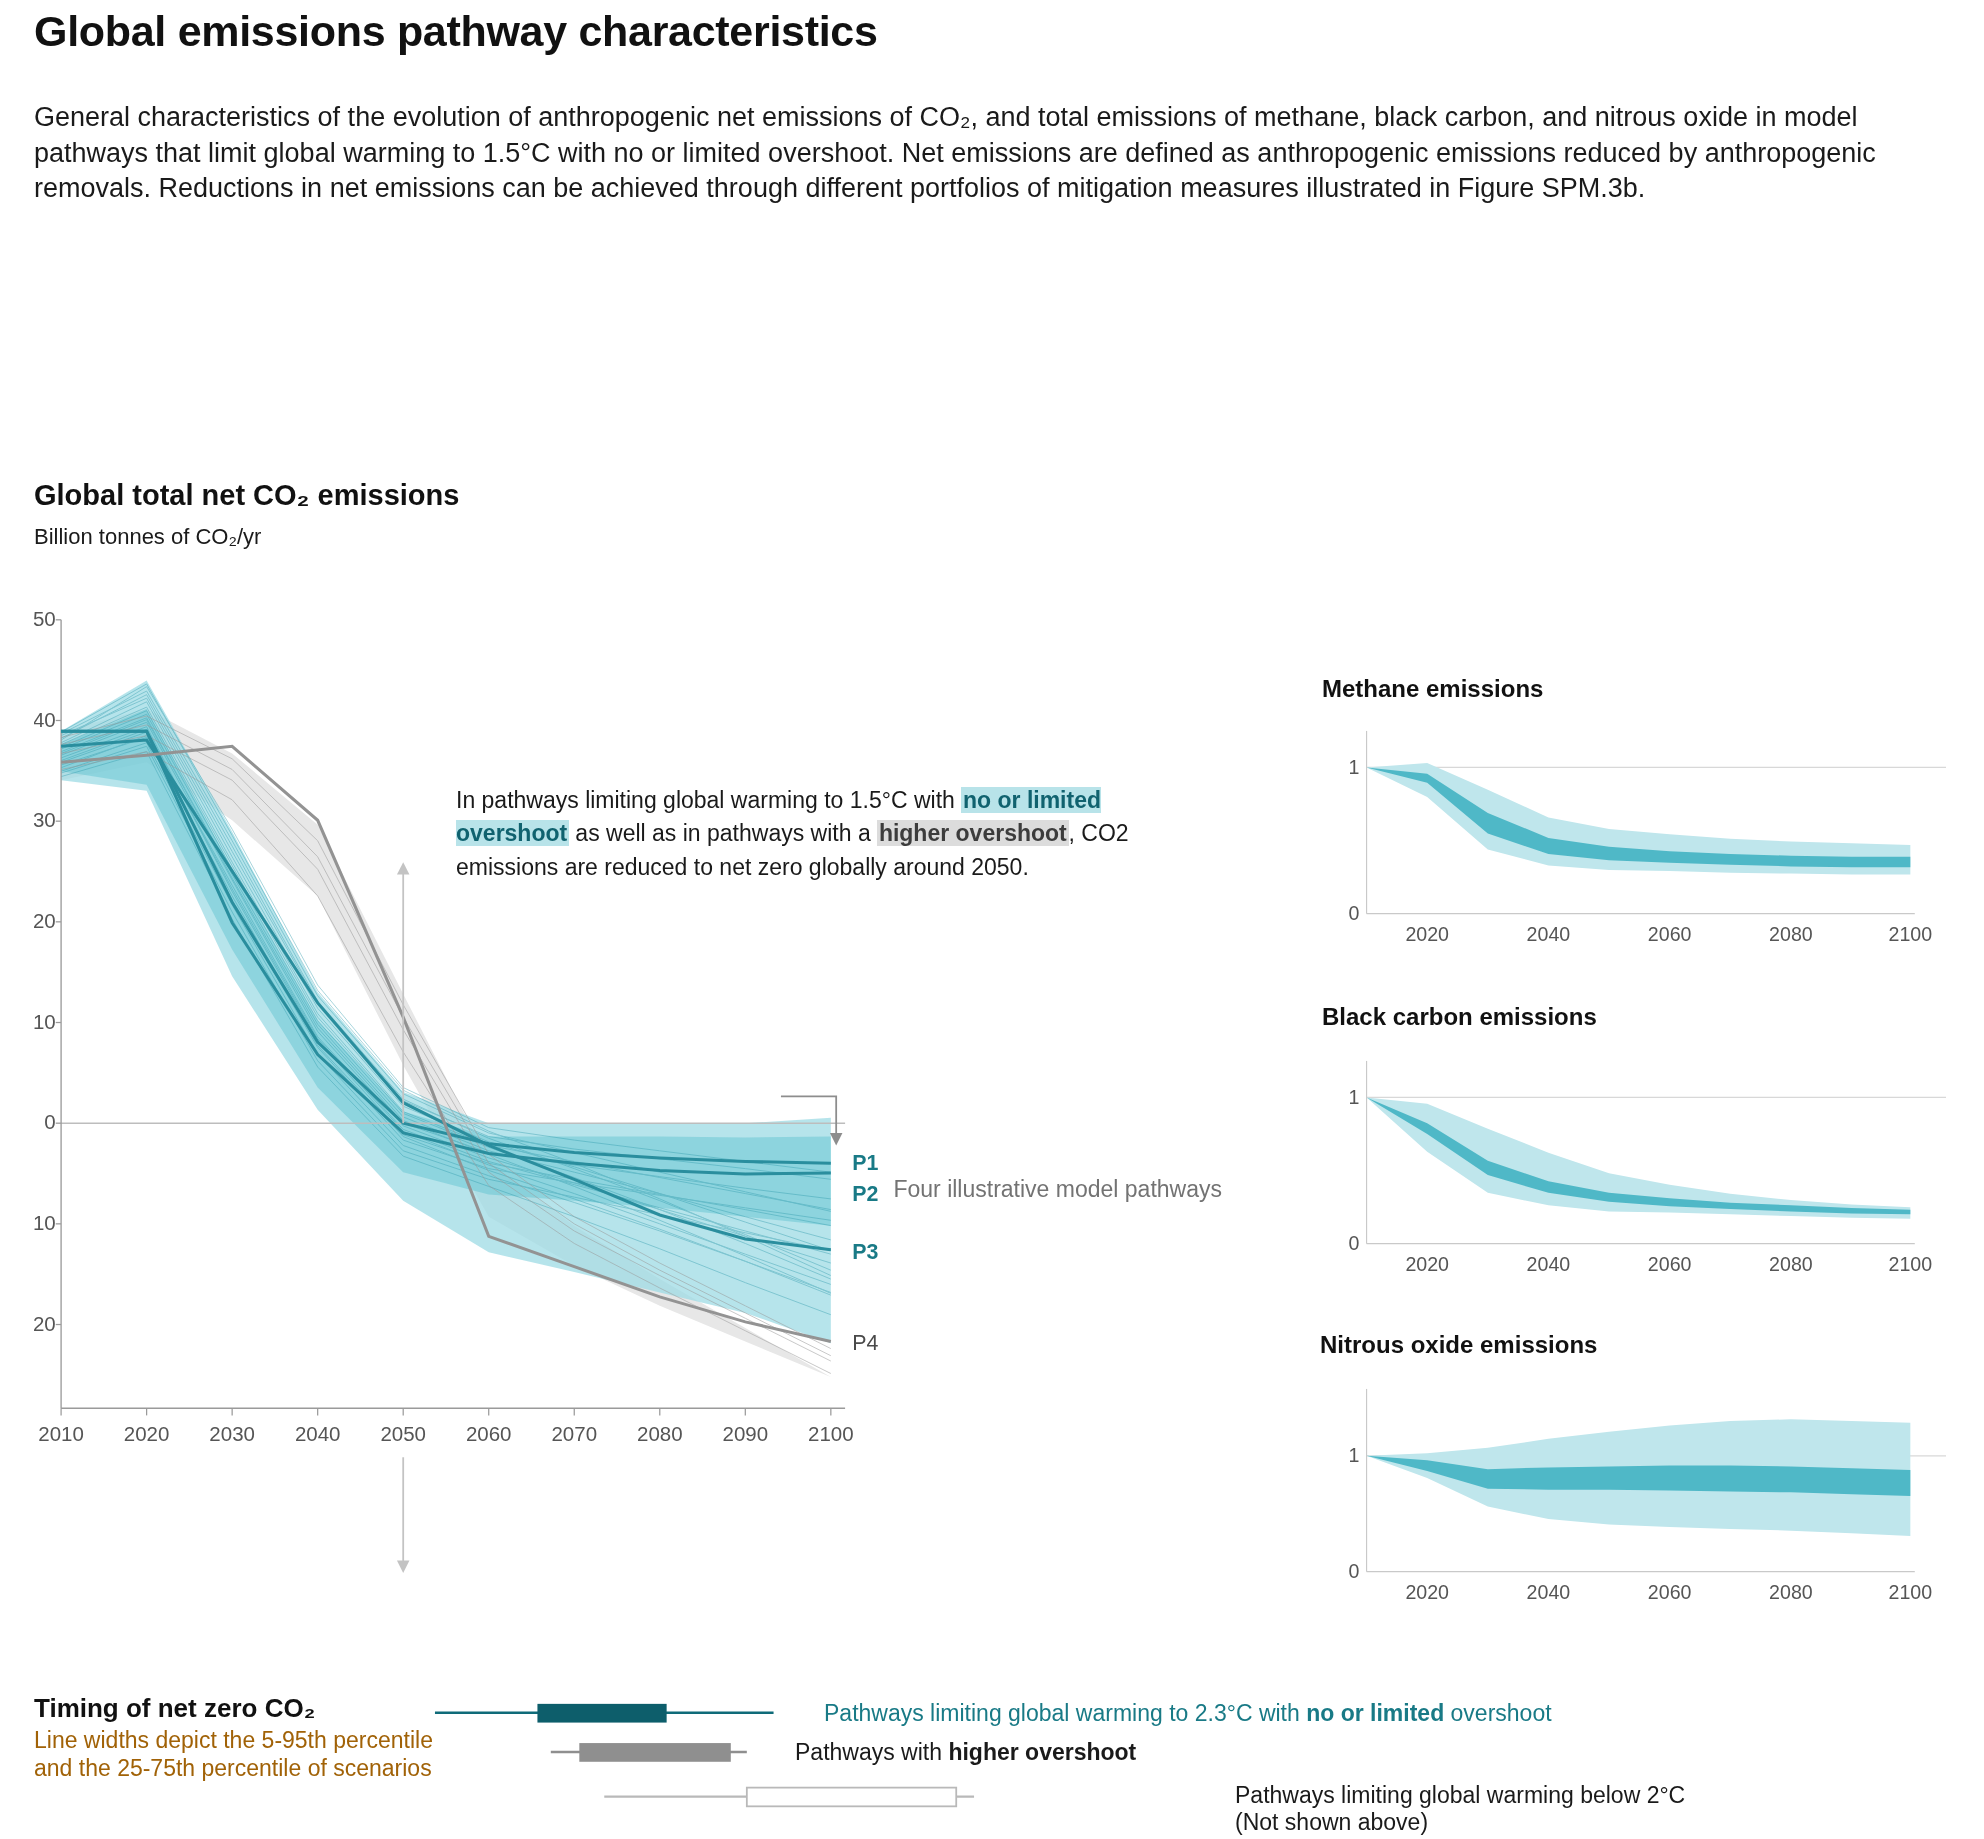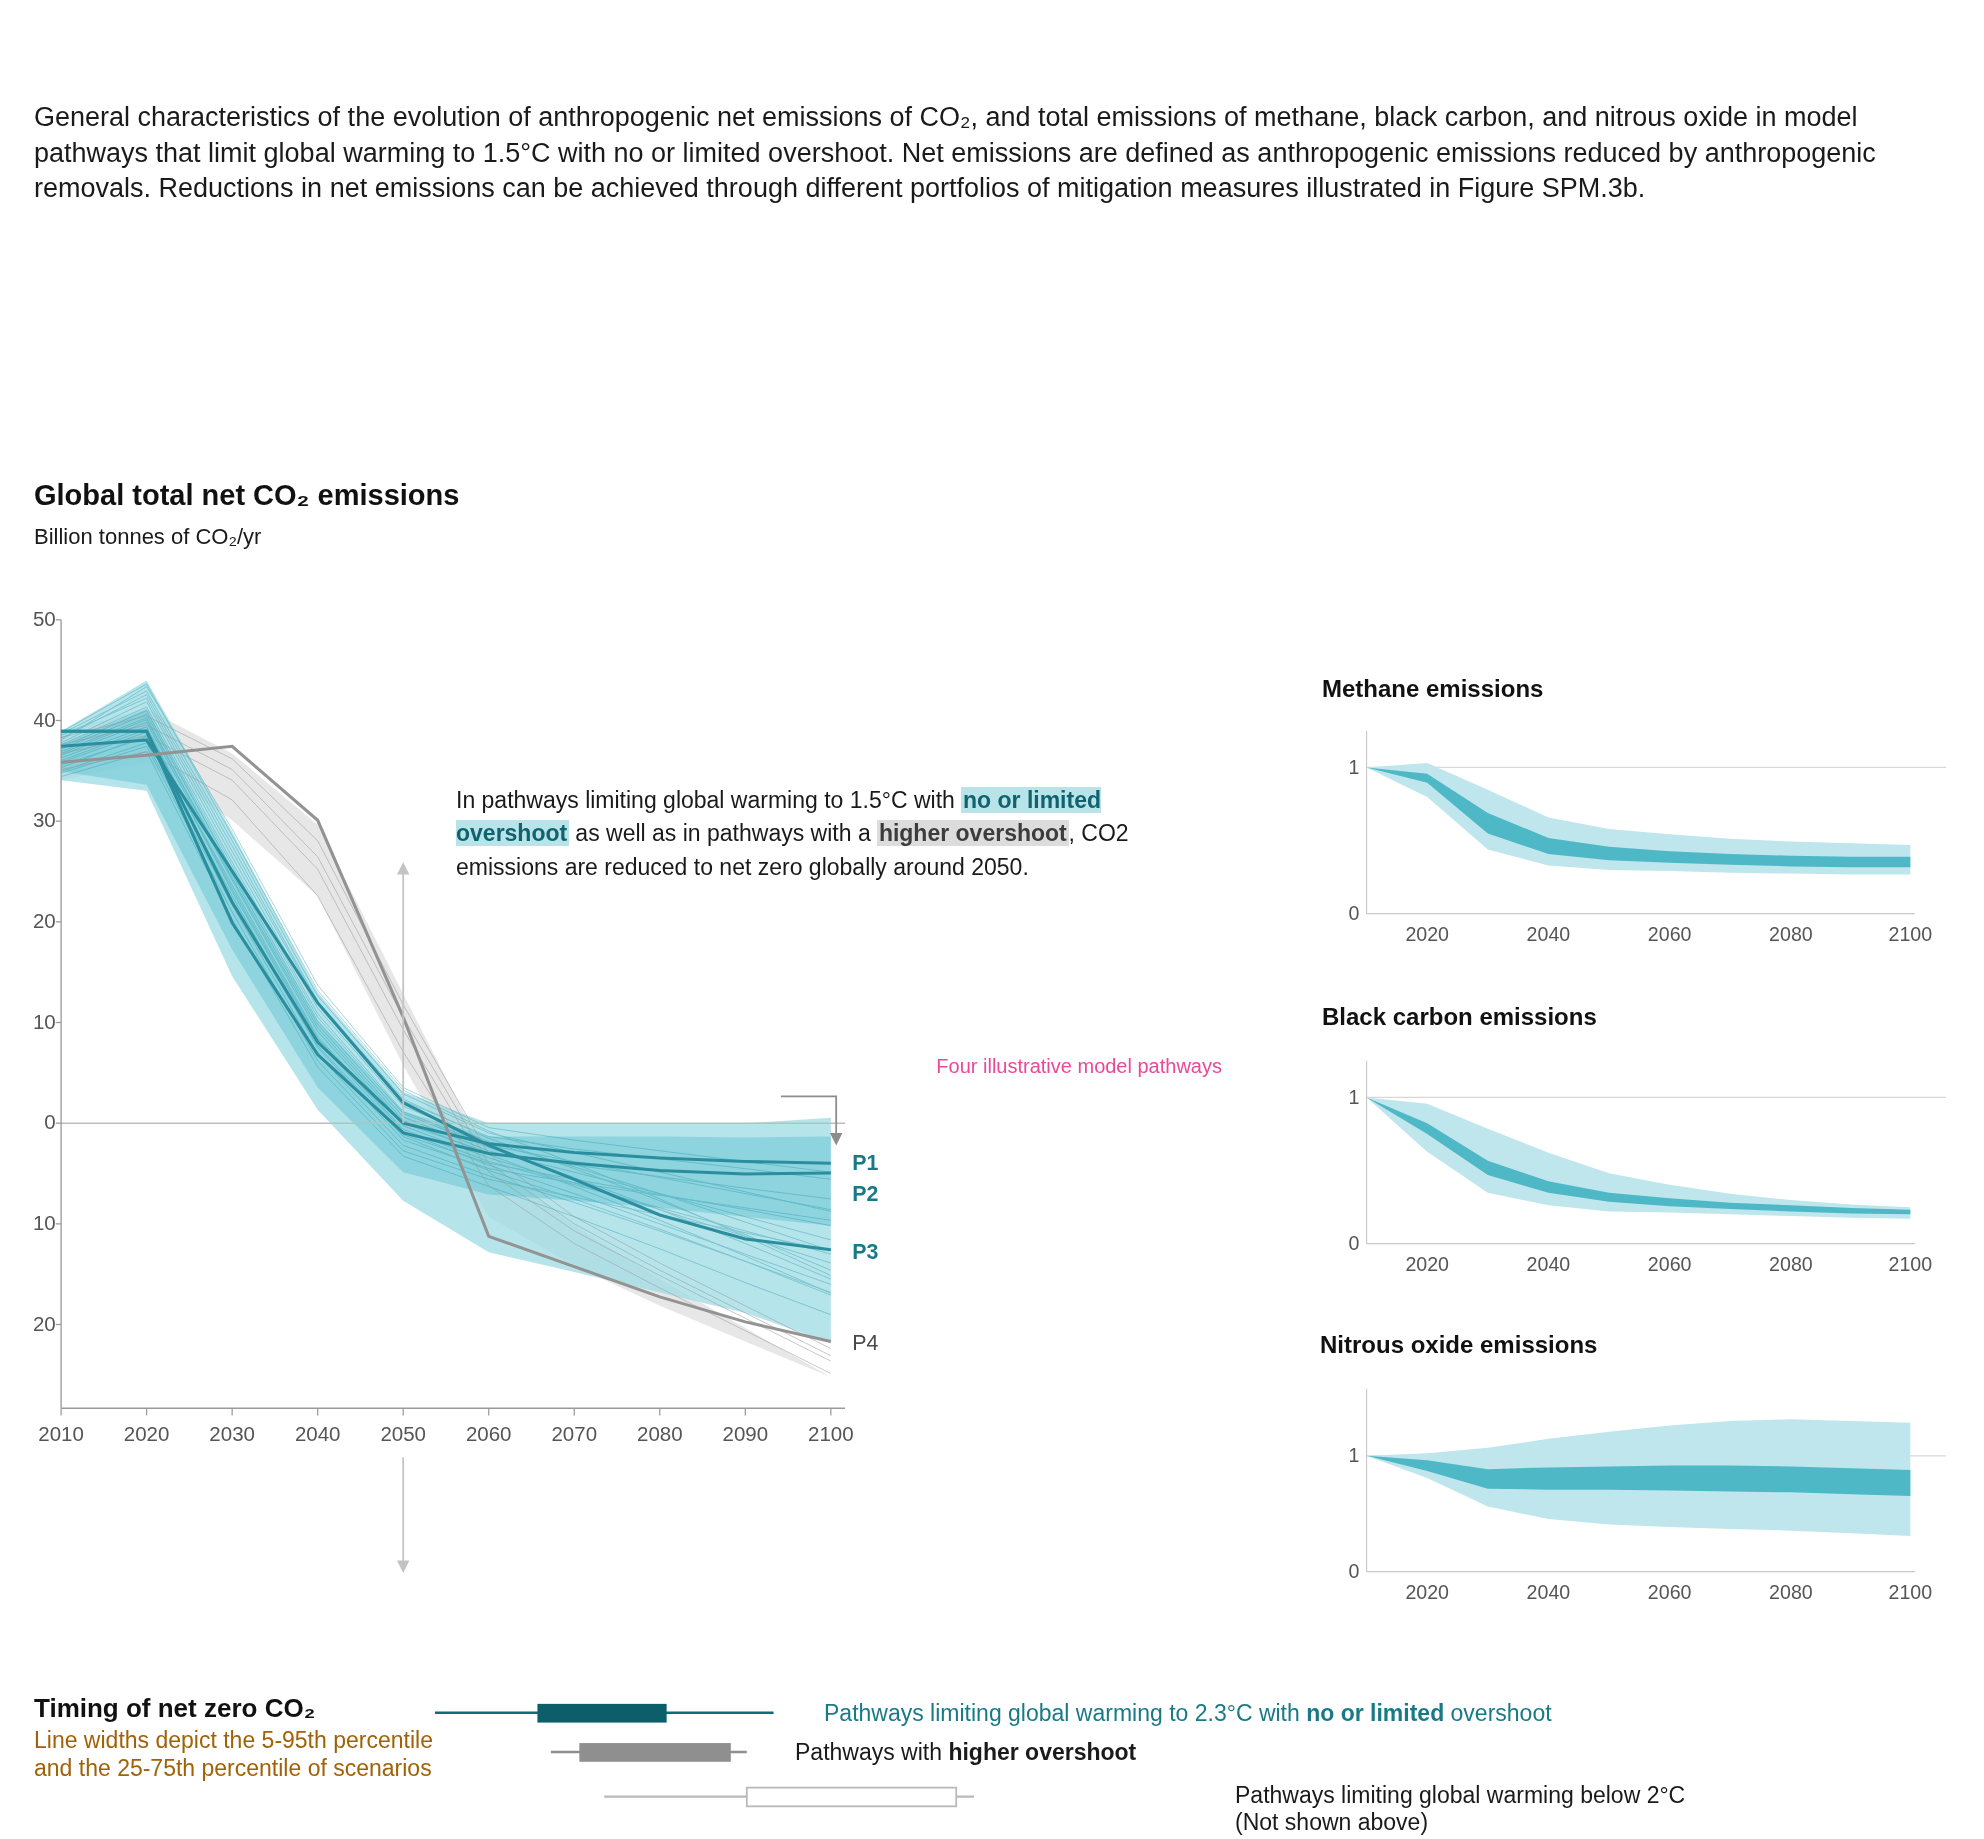--- a/index.html
+++ b/index.html
@@ -38,22 +38,22 @@
   .main-chart svg{display:block;}
 
   
   .annot{
     position:absolute;left:456px;top:784px;width:713px;
     font-size:23px;line-height:1.45;color:#1a1a1a;
   }
   .hl-teal{background:#b8e3e9;font-weight:bold;color:#10626f;padding:0 1.8px;}
   .hl-gray{background:#dcdcdc;font-weight:bold;color:#3c3c3c;padding:0 1.8px;}
   .annot-four{
-    position:absolute;left:759px;top:1055px;width:463px;
-    font-size:20px;color:#ec4899;text-align:right;
+    position:absolute;left:759px;top:1176px;width:463px;
+    font-size:23px;color:#737373;text-align:right;
   }
 
   
   .right-head{
     position:absolute;left:1322px;top:432px;width:659px;
     font-size:28px;font-weight:bold;color:#111;
   }
   .right-sub{
     position:absolute;left:1322px;top:492px;width:624px;
     font-size:23px;line-height:1.4;color:#1a1a1a;
@@ -71,20 +71,21 @@
   .bt-desc{font-size:23px;line-height:1.22;color:#a16207;margin-top:1.8px;}
   .legend-line{position:absolute;font-size:23px;color:#1a1a1a;}
   .legend-line.teal{color:#197a86;}
   b.nw{font-weight:bold;}
 </style>
 </head>
 <body>
 
 <div class="page">
 
+  <div class="title">Global emissions pathway characteristics</div>
   <div class="subtitle">General characteristics of the evolution of anthropogenic net emissions of CO₂, and total emissions of methane, black carbon, and nitrous oxide in model pathways that limit global warming to 1.5°C with no or limited overshoot. Net emissions are defined as anthropogenic emissions reduced by anthropogenic removals. Reductions in net emissions can be achieved through different portfolios of mitigation measures illustrated in Figure SPM.3b.</div>
 
   <div class="left-head">Global total net CO₂ emissions</div>
   <div class="left-unit">Billion tonnes of CO₂/yr</div>
 
   <div class="main-chart">
     <svg width="1248" height="980" viewBox="0 0 1400 1100" xmlns="http://www.w3.org/2000/svg">
 
       <defs></defs>
 

